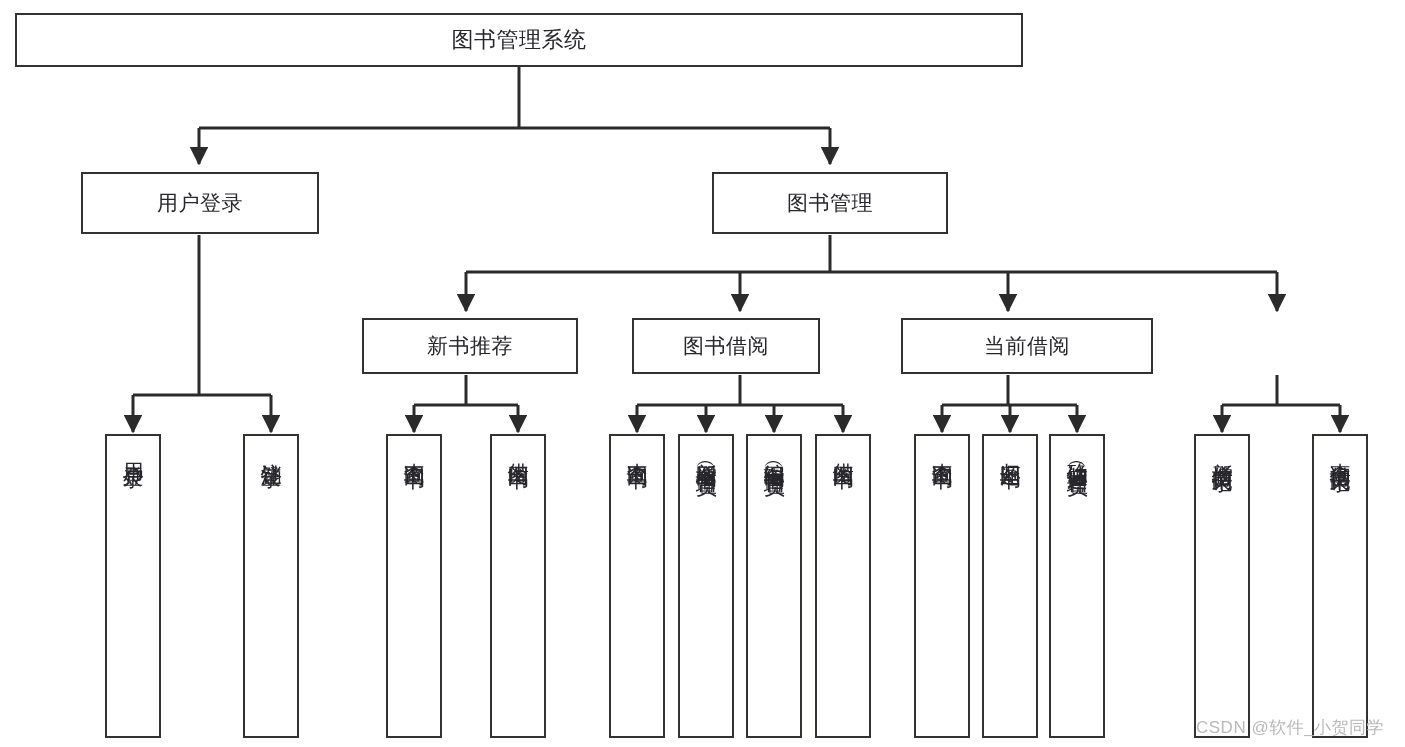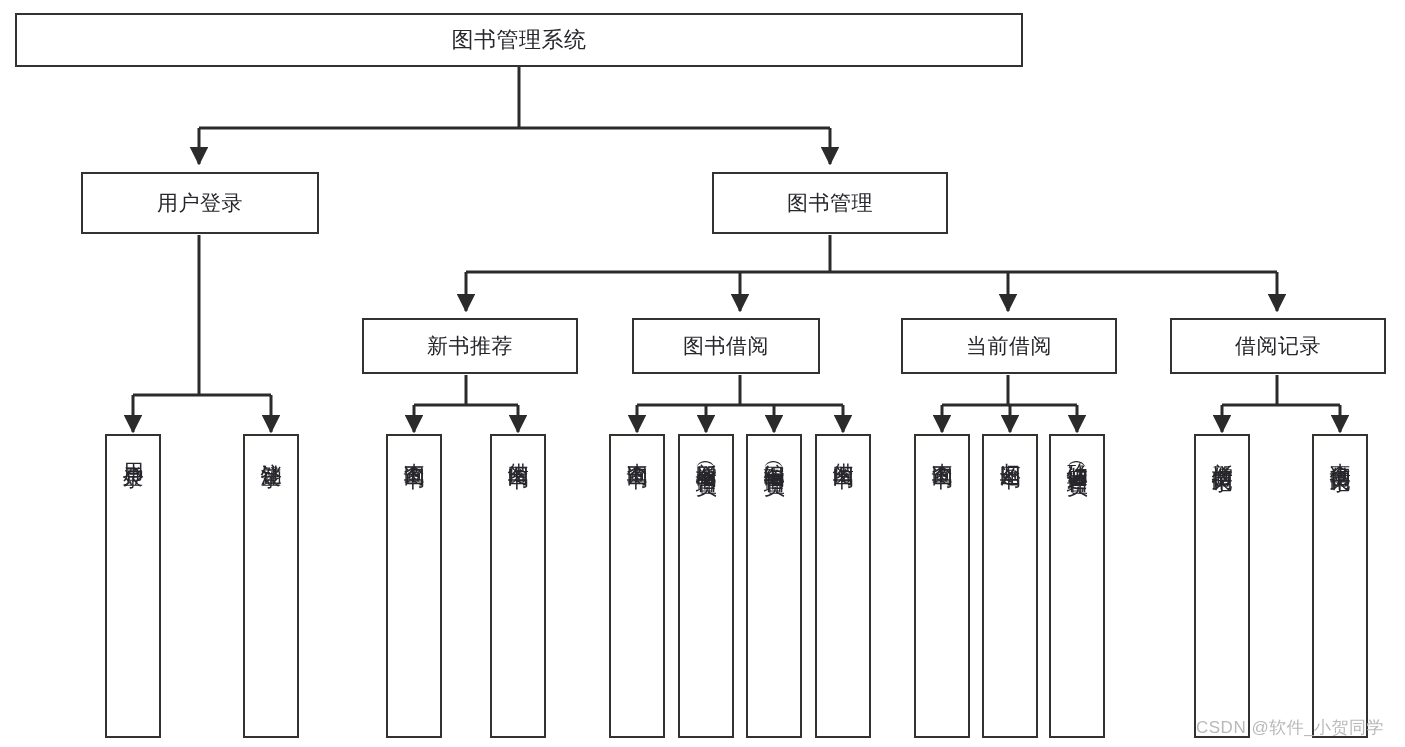--- a/index.html
+++ b/index.html
@@ -140,25 +140,22 @@
   <div class="node horiz" style="left:362px; top:318px; width:216px; height:56px;">
     <span class="label">新书推荐</span>
   </div>
 
   <div class="node horiz" style="left:712px; top:172px; width:236px; height:62px;">
     <span class="label">图书管理</span>
   </div>
   <div class="node horiz" style="left:632px; top:318px; width:188px; height:56px;">
     <span class="label">图书借阅</span>
   </div>
-  <div class="node horiz" style="left:901px; top:318px; width:216px; height:56px;">
+  <div class="node horiz" style="left:901px; top:318px; width:252px; height:56px;">
     <span class="label">当前借阅</span>
-  </div>
-  <div class="node horiz" style="left:1170px; top:318px; width:216px; height:56px;">
-    <span class="label">借阅记录</span>
   </div>
 
   <div class="node vert" style="left:105px; top:434px; width:56px; height:304px;">
     <span class="label">用户登录</span>
   </div>
   <div class="node vert" style="left:243px; top:434px; width:56px; height:304px;">
     <span class="label">注销登录</span>
   </div>
 
   <div class="node vert" style="left:386px; top:434px; width:56px; height:304px;">

